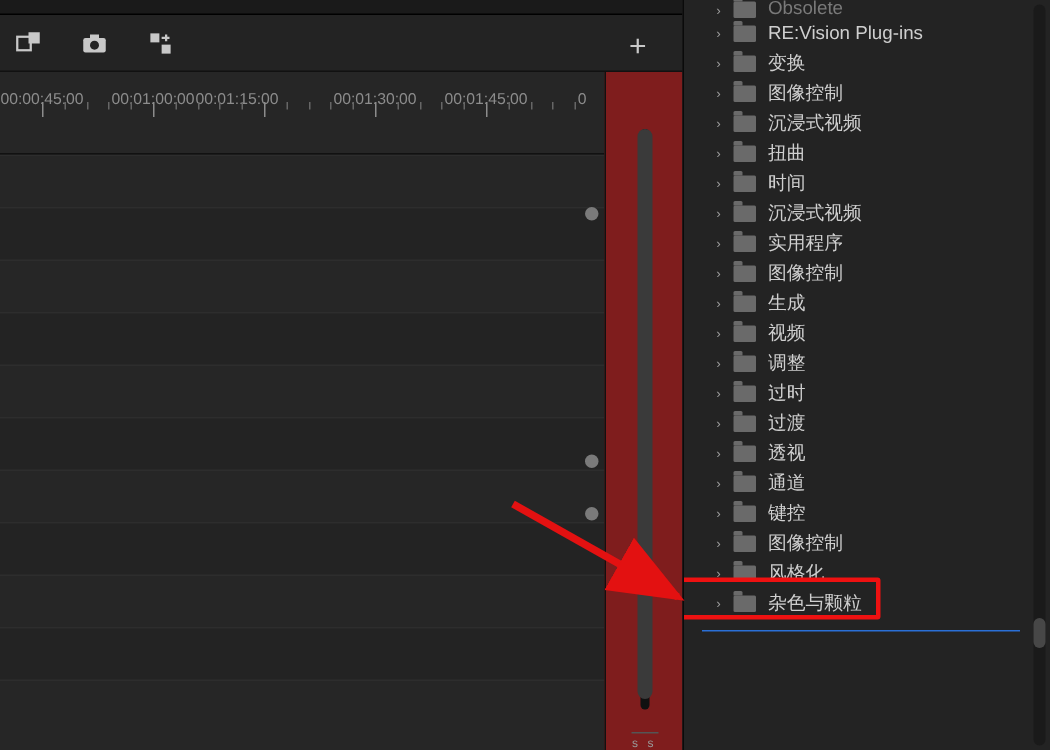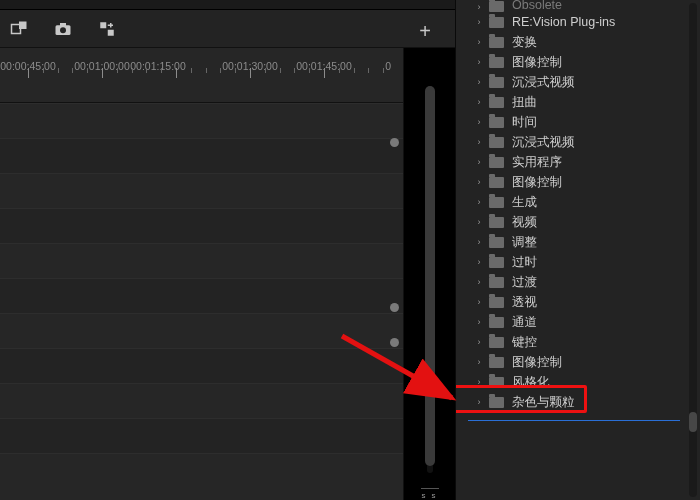--- a/index.html
+++ b/index.html
@@ -35,21 +35,21 @@
 
   .track { height:35px; border-top:1px solid #2d2d2d; background:#262626; }
   .track.alt { background:#232323; }
 
   .scroll-knob {
     position:absolute; right:4px; width:9px; height:9px; border-radius:50%;
     background:#7a7a7a;
   }
 
   .right-strip {
-    flex:0 0 52px; background:#000000; border-left:1px solid #111;
+    flex:0 0 52px; background:#7f1d1d; border-left:1px solid #111;
     display:flex; flex-direction:column; align-items:center; padding-top:30px;
     position:relative;
   }
   .vslider-track { width:6px; flex:1; background:#111; border-radius:3px; position:relative; margin:8px 0 12px; }
   .vslider-thumb { position:absolute; left:-2px; width:10px; height:380px; top:0; background:#3a3a3a; border-radius:5px; }
   .ss { font-size:8px; color:#999; letter-spacing:2px; margin-top:3px; border-top:1px solid #555; padding-top:2px; width:18px; text-align:center;}
 
   
   .right { flex:1; background:#232323; border-left:1px solid #0a0a0a; overflow:hidden; position:relative; }
   .tree { padding:0; }

